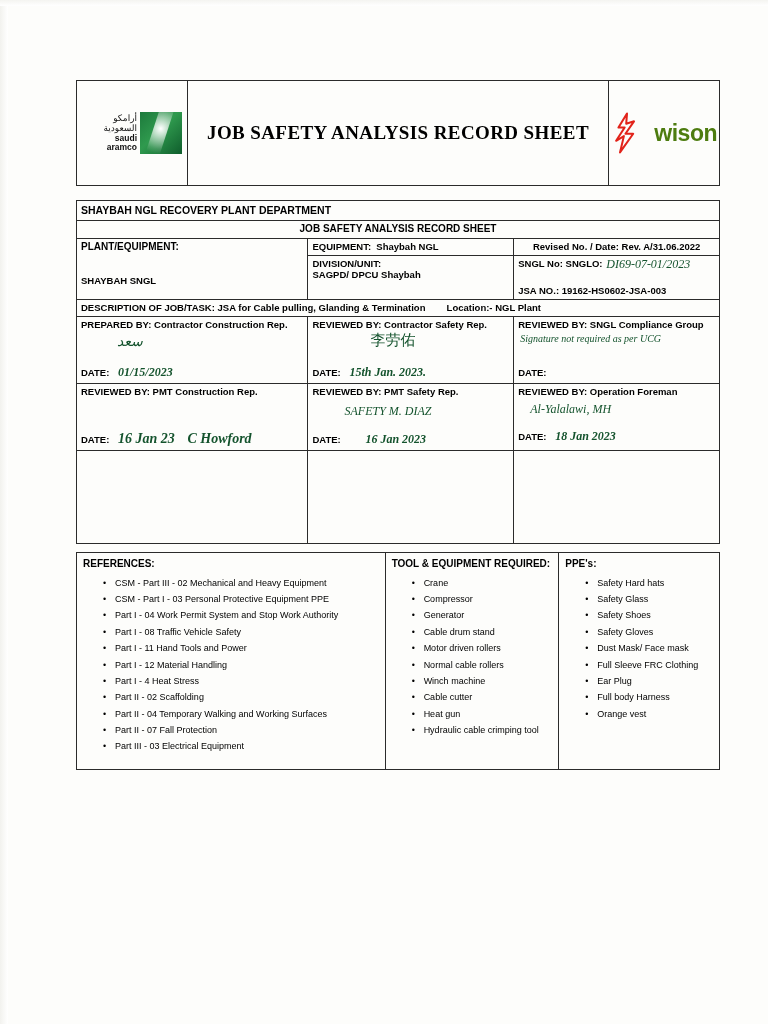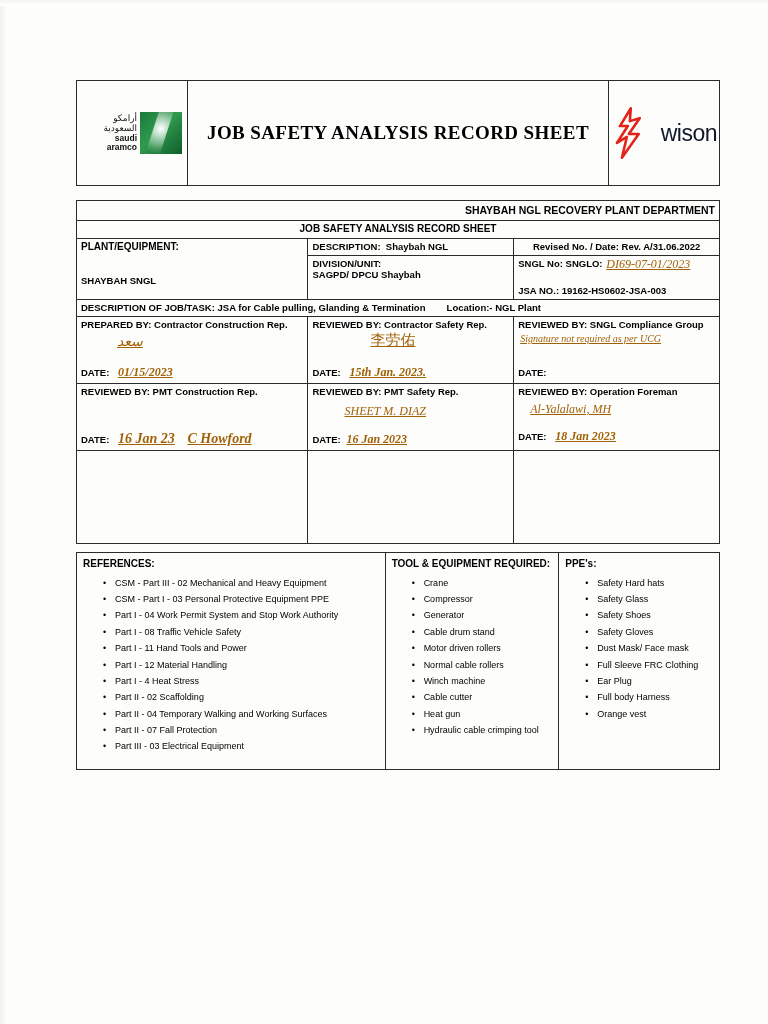--- a/index.html
+++ b/index.html
@@ -102,33 +102,33 @@
   .wison-wrap {
     position: absolute;
     left: 4px; top: 22px;
     width: 104px; height: 60px;
     display: flex;
     align-items: center;
   }
   .wison-mark { width: 30px; height: 52px; }
   .wison-text {
     font-family: "Liberation Sans", sans-serif;
-    font-weight: normal;
+    font-weight: bold;
     font-size: 23px;
-    color: #0f172a;
+    color: #4d7c0f;
     letter-spacing: -.5px;
     margin-left: 18px;
   }
 
   
   .body-table { margin-top: 14px; }
   .ctr { text-align: center; }
   .b { font-weight: bold; }
   .title-row td {
-    text-align: right;
+    text-align: left;
     font-weight: bold;
     font-size: 10.5px;
     padding: 3px 4px;
   }
   .sub-title-row td {
     text-align: center;
     font-weight: bold;
     font-size: 10px;
     padding: 2px 4px;
   }
@@ -139,25 +139,24 @@
   .sig-cell { height: 62px; position: relative; }
   .sig-label { font-weight: bold; font-size: 9.5px; }
   .sig-date {
     position: absolute;
     left: 4px; bottom: 3px;
     font-weight: bold;
     font-size: 9.5px;
   }
   .ink {
     position: absolute;
-    color: #a16207;
+    color: #14532d;
     font-family: "Liberation Serif", serif;
     font-style: italic;
     white-space: nowrap;
-    text-decoration: underline;
   }
   .ink-sm { font-size: 10px; }
   .ink-md { font-size: 12px; }
   .ink-lg { font-size: 14px; }
   .ink-cjk { font-family: "DejaVu Sans", sans-serif; font-style: normal; font-size: 15px; }
 
   .blank-row td { height: 88px; }
 
   
   .low-table { margin-top: 8px; }
@@ -232,21 +231,21 @@
       <tr class="sub-title-row">
         <td colspan="3">JOB SAFETY ANALYSIS RECORD SHEET</td>
       </tr>
 
       <tr>
         <td rowspan="2" class="plant-cell">
           <div class="l1">PLANT/EQUIPMENT:</div>
           <div class="l2">SHAYBAH SNGL</div>
         </td>
         <td class="b">
-          <span>DESCRIPTION:</span>
+          <span>EQUIPMENT:</span>
           &nbsp;<span>Shaybah NGL</span>
         </td>
         <td class="b ctr">Revised No. / Date: Rev. A/31.06.2022</td>
       </tr>
       <tr>
         <td class="b">
           <div>DIVISION/UNIT:</div>
           <div>SAGPD/ DPCU Shaybah</div>
         </td>
         <td style="position:relative">
@@ -295,24 +294,24 @@
         <td class="sig-cell">
           <div class="sig-label">REVIEWED BY: PMT Construction Rep.</div>
           <div class="sig-date">
             <span>DATE:</span>
             <span class="ink ink-lg" style="position:static; margin-left:6px;">16 Jan 23</span>
             <span class="ink ink-lg" style="position:static; margin-left:10px;">C Howford</span>
           </div>
         </td>
         <td class="sig-cell">
           <div class="sig-label">REVIEWED BY: PMT Safety Rep.</div>
-          <span class="ink ink-md" style="left:36px; top:20px;">SHEET M. DIAZ</span>
-          <div class="sig-date">
-            <span>DATE:</span>
-            <span class="ink ink-md" style="position:static; margin-left:3px;">16 Jan 2023</span>
+          <span class="ink ink-md" style="left:36px; top:20px;">SAFETY M. DIAZ</span>
+          <div class="sig-date">
+            <span>DATE:</span>
+            <span class="ink ink-md" style="position:static; margin-left:22px;">16 Jan 2023</span>
           </div>
         </td>
         <td class="sig-cell">
           <div class="sig-label">REVIEWED BY: Operation Foreman</div>
           <span class="ink ink-md" style="left:16px; top:18px;">Al-Yalalawi, MH</span>
           <div class="sig-date" style="bottom:6px">
             <span>DATE:</span>
             <span class="ink ink-md" style="position:static; margin-left:6px;">18 Jan 2023</span>
           </div>
         </td>

